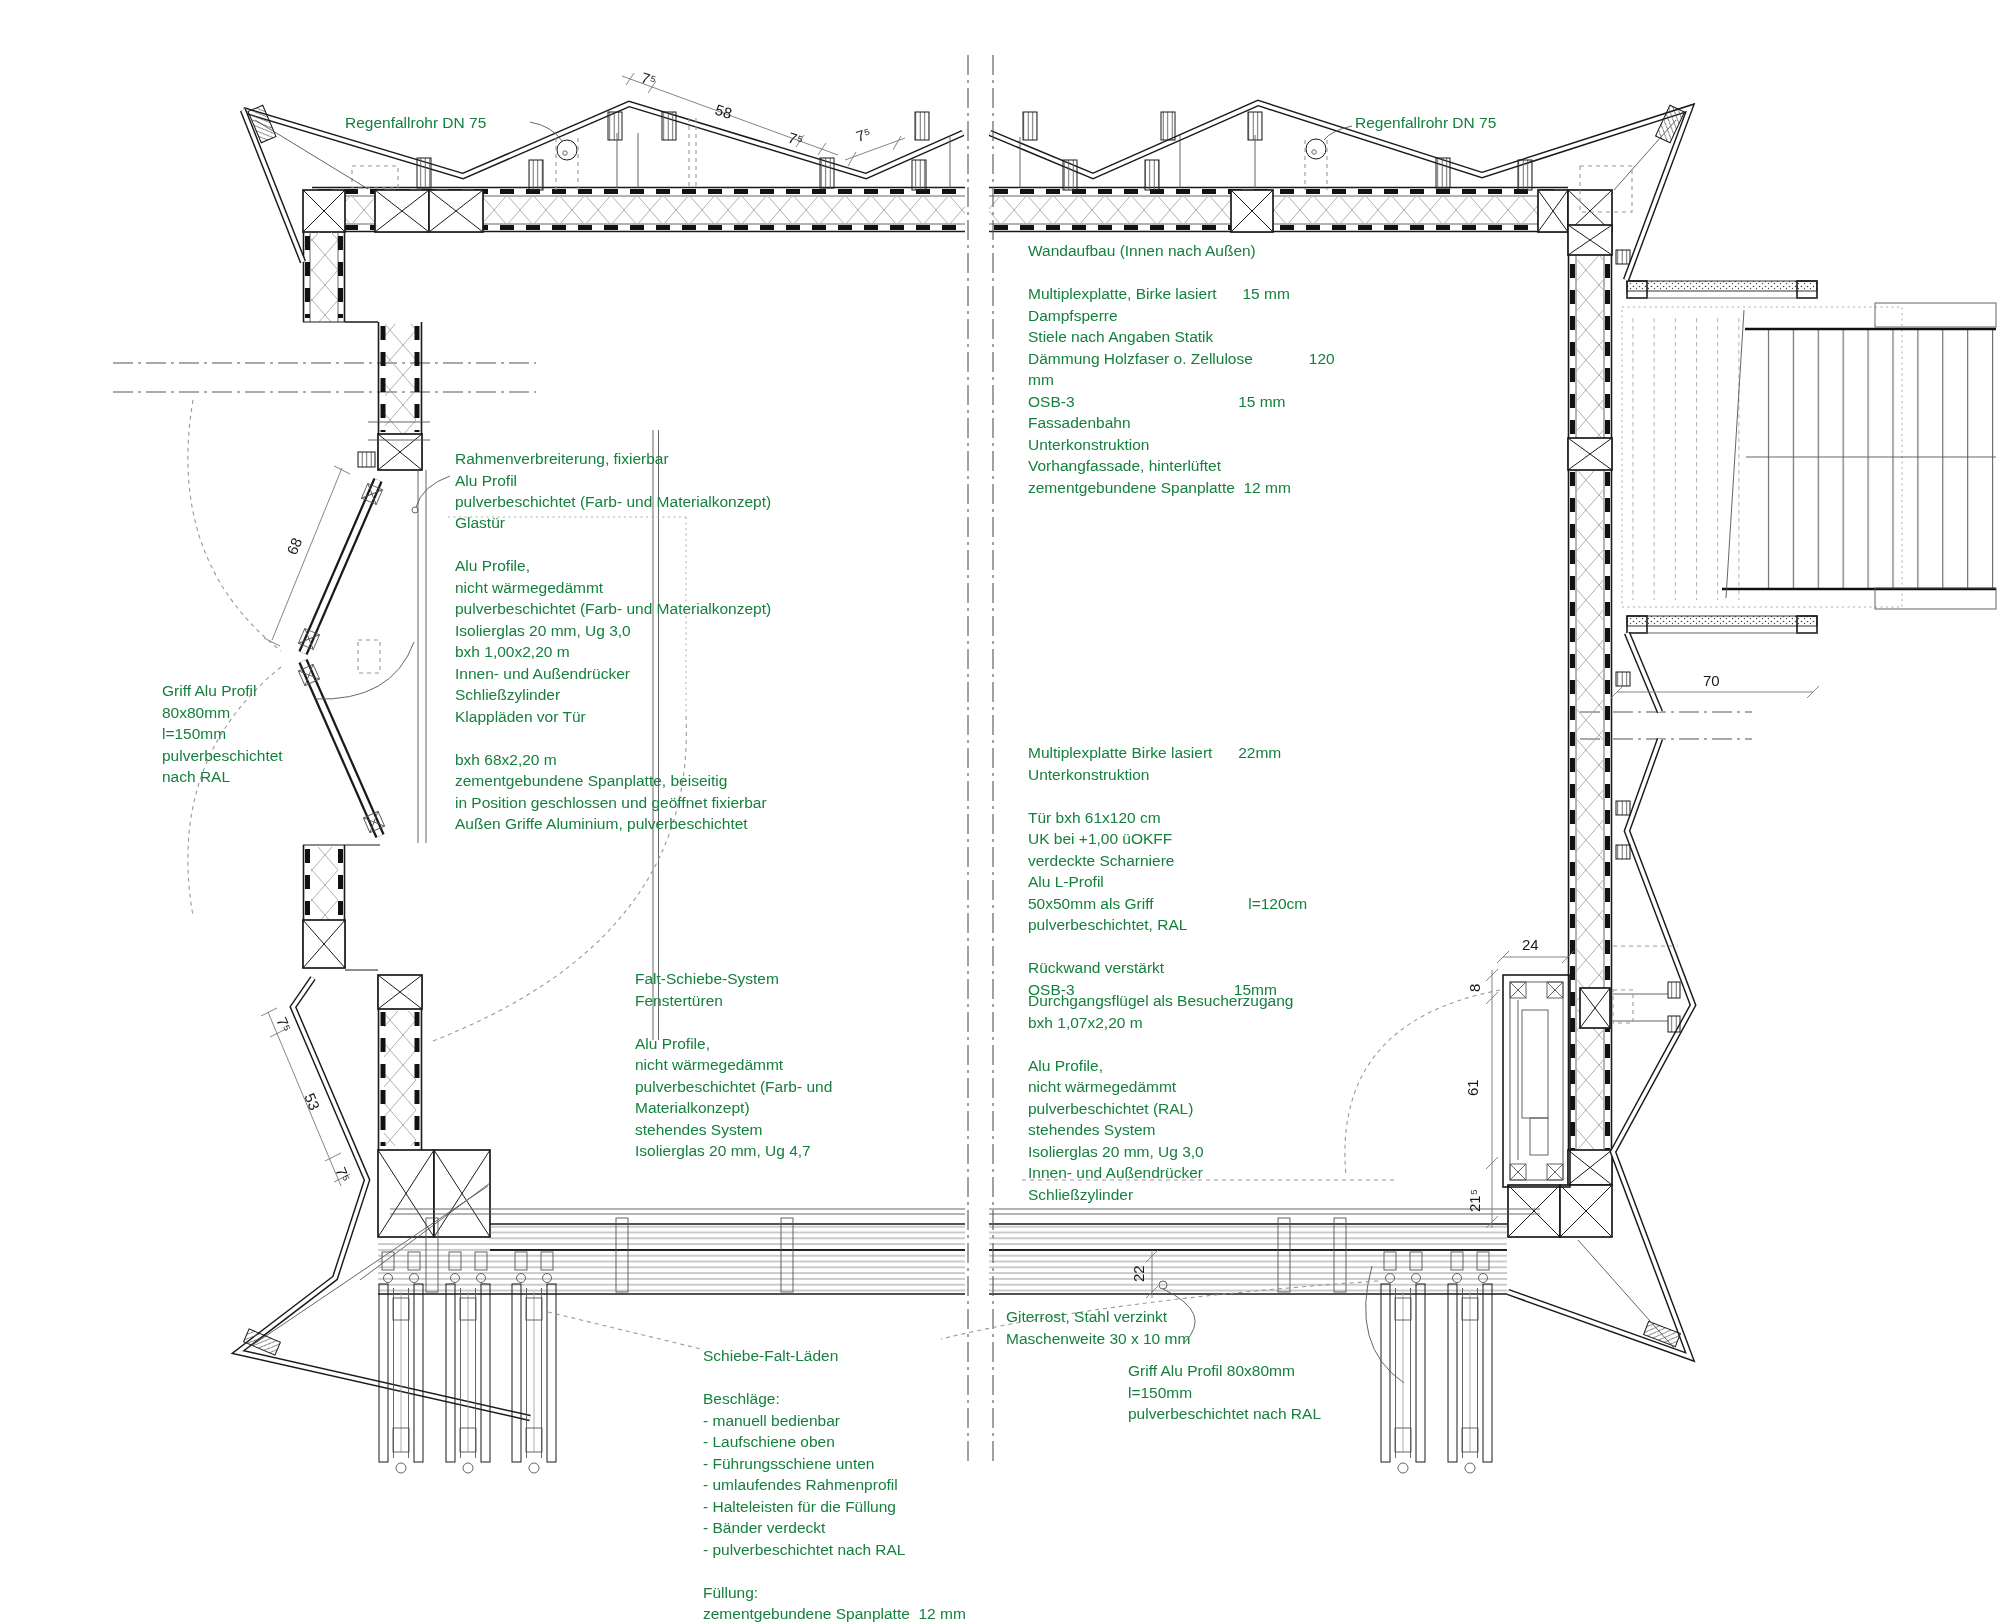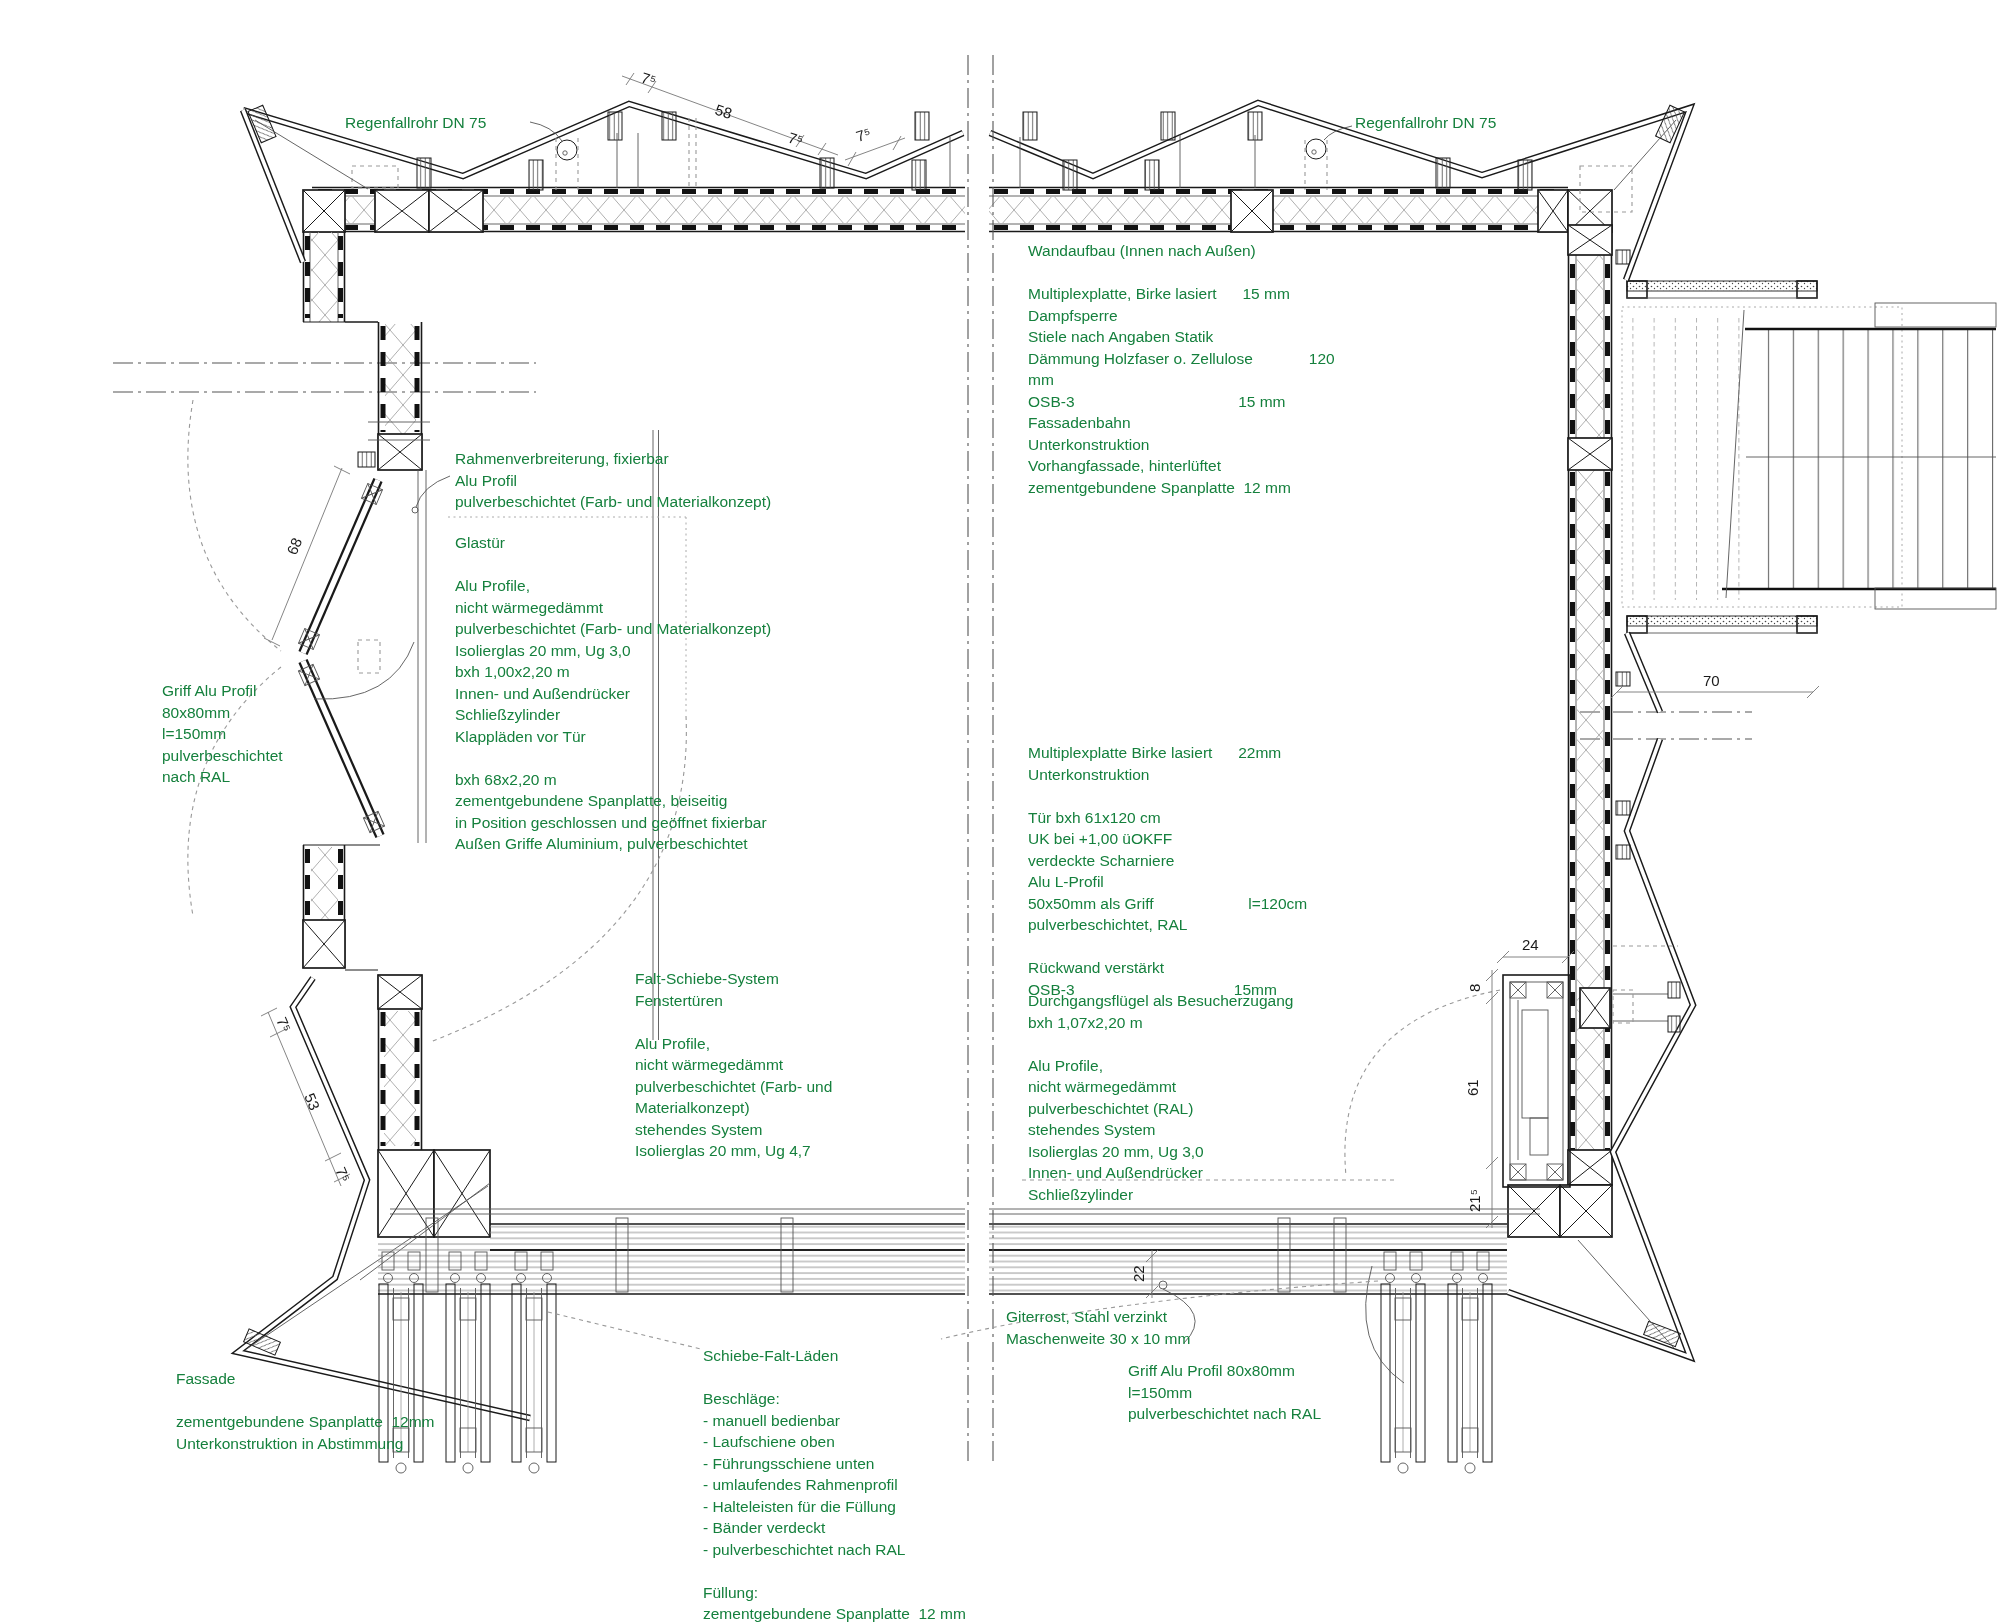--- a/index.html
+++ b/index.html
@@ -393,21 +393,21 @@
 Dämmung Holzfaser o. Zellulose             120
 mm
 OSB-3                                      15 mm
 Fassadenbahn
 Unterkonstruktion
 Vorhangfassade, hinterlüftet
 zementgebundene Spanplatte  12 mm</div>
 <div class="note" style="left:455px;top:448px">Rahmenverbreiterung, fixierbar
 Alu Profil
 pulverbeschichtet (Farb- und Materialkonzept)</div>
-<div class="note" style="left:455px;top:532px">Glastür
+<div class="note" style="left:455px;top:512px">Glastür
 
 Alu Profile,
 nicht wärmegedämmt
 pulverbeschichtet (Farb- und Materialkonzept)
 Isolierglas 20 mm, Ug 3,0
 bxh 1,00x2,20 m
 Innen- und Außendrücker
 Schließzylinder
 Klappläden vor Tür
 
@@ -444,24 +444,20 @@
 Schließzylinder</div>
 <div class="note" style="left:635px;top:968px">Falt-Schiebe-System
 Fenstertüren
 
 Alu Profile,
 nicht wärmegedämmt
 pulverbeschichtet (Farb- und
 Materialkonzept)
 stehendes System
 Isolierglas 20 mm, Ug 4,7</div>
-<div class="note" style="left:176px;top:1368px">Fassade
-
-zementgebundene Spanplatte  12mm
-Unterkonstruktion in Abstimmung</div>
 <div class="note" style="left:703px;top:1345px">Schiebe-Falt-Läden
 
 Beschläge:
 - manuell bedienbar
 - Laufschiene oben
 - Führungsschiene unten
 - umlaufendes Rahmenprofil
 - Halteleisten für die Füllung
 - Bänder verdeckt
 - pulverbeschichtet nach RAL

